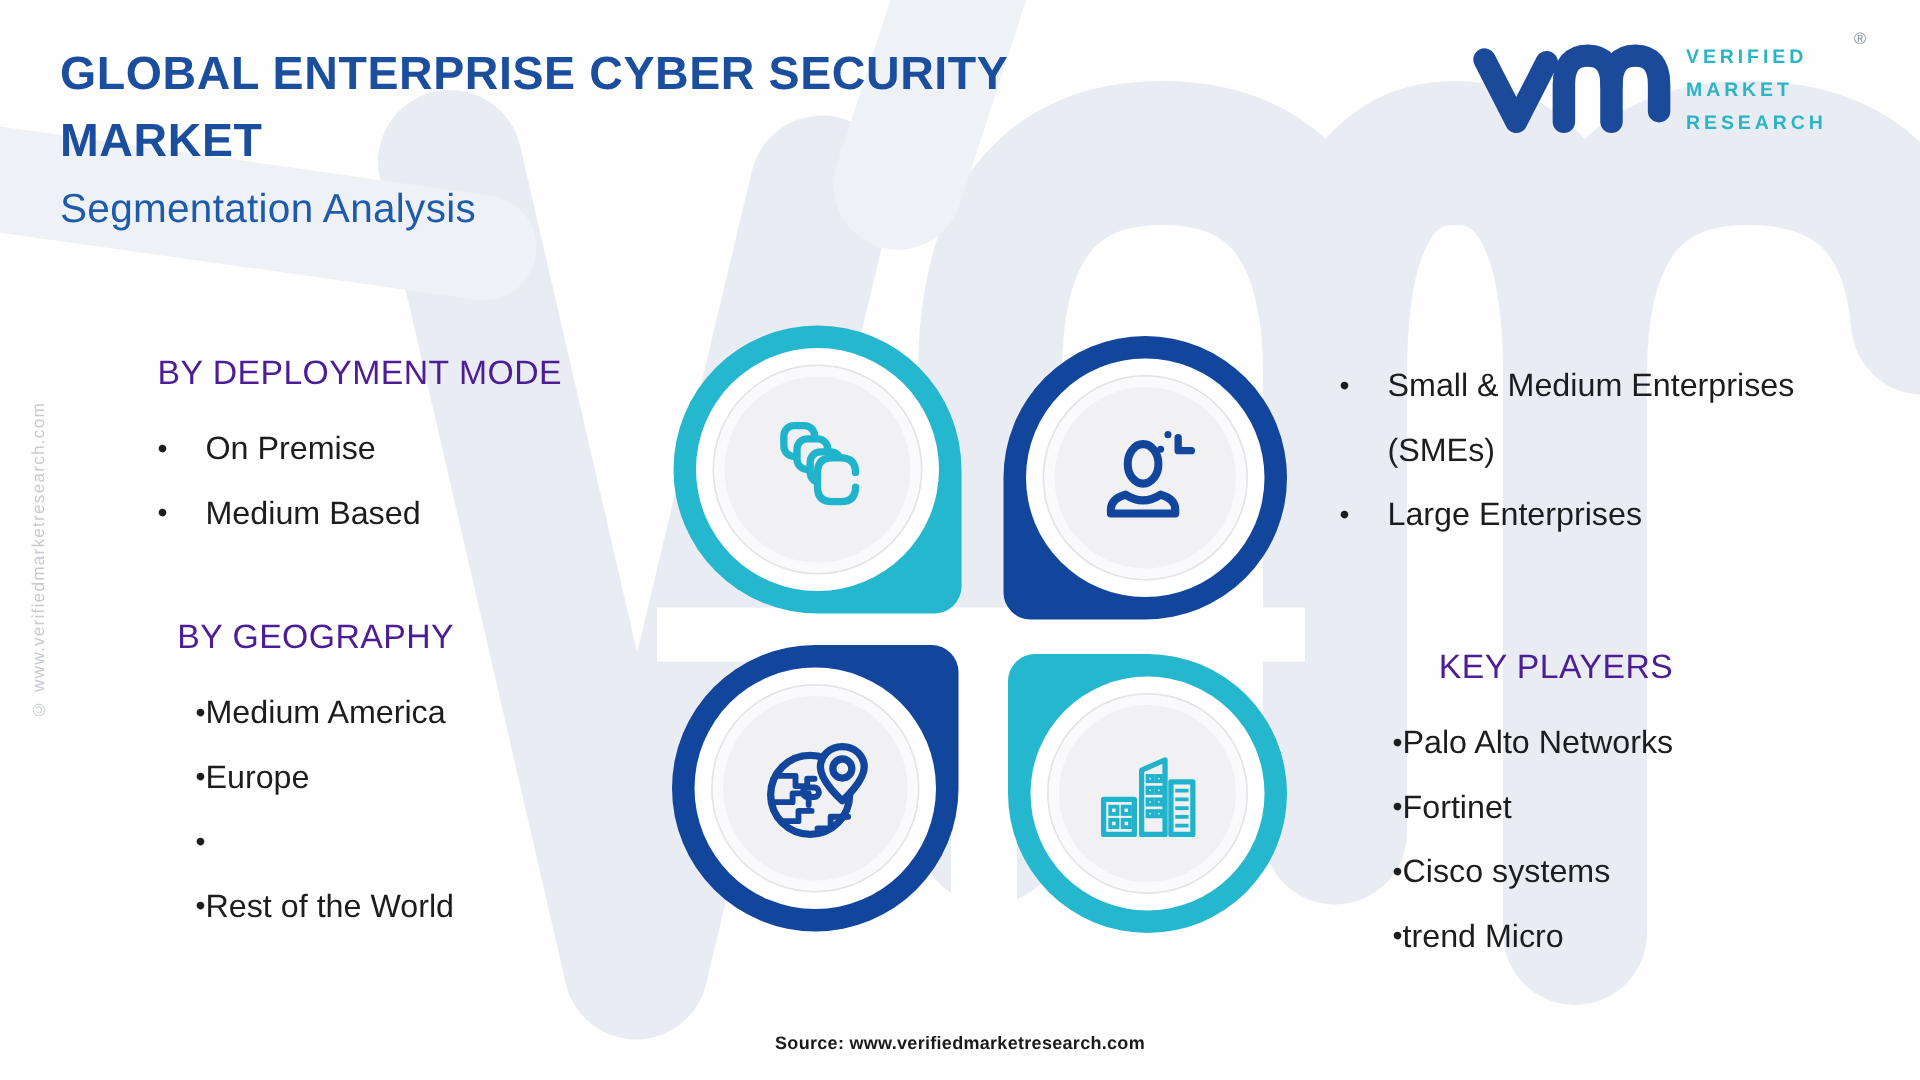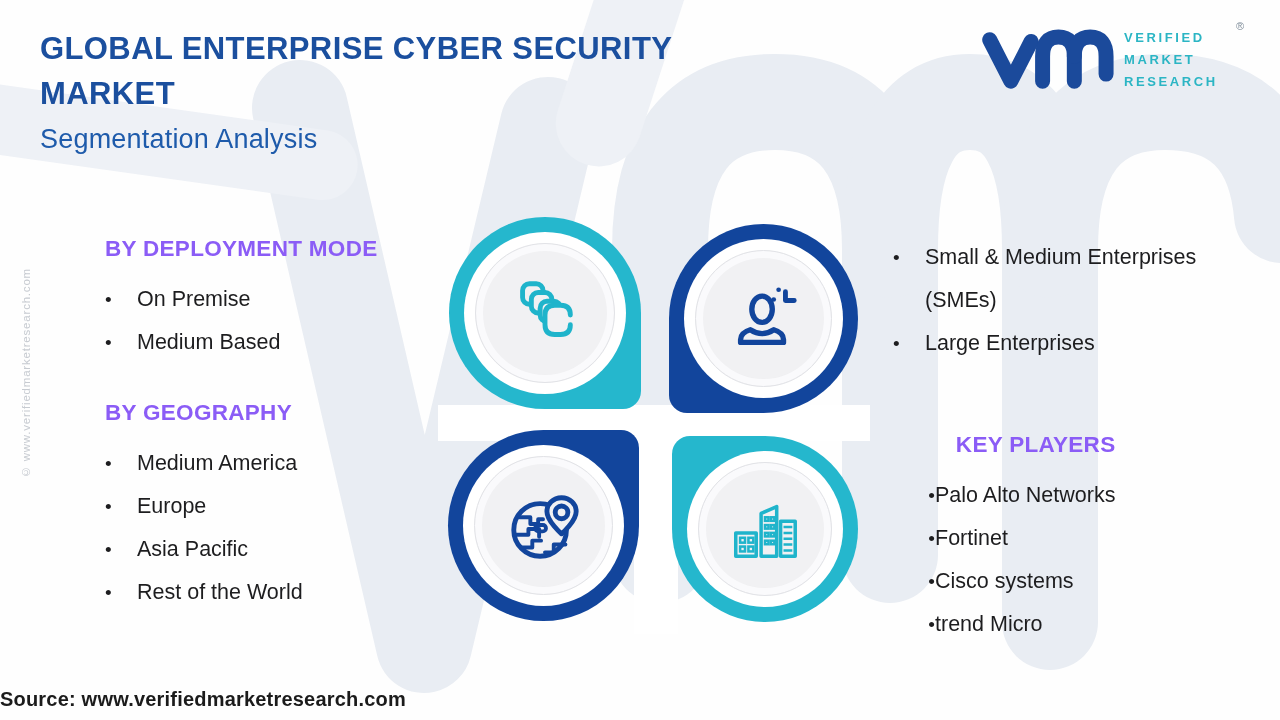--- a/index.html
+++ b/index.html
@@ -27,49 +27,49 @@
     font-size:27px;font-weight:500;color:#1e5bab;letter-spacing:.2px;
   }
   
   .logo{position:absolute;left:980px;top:18px;z-index:3;width:280px;height:84px;}
   .logo-glyph{position:absolute;left:0;top:4px;}
   .logo-words{position:absolute;left:144px;top:9px;}
   .logo-word{font-size:13px;font-weight:800;color:#2bb5c4;letter-spacing:2.6px;line-height:22px;}
   .logo-reg{position:absolute;left:256px;top:2px;font-size:11px;color:#7e8c99;font-weight:400;}
   
   .section{position:absolute;z-index:3;}
-  .section h2{margin:0 0 16px 0;font-size:22.5px;font-weight:700;color:#8b5cf6;letter-spacing:.3px;}
+  .section h2{margin:0 0 16px 0;font-size:22.5px;font-weight:400;color:#4c1d95;letter-spacing:.3px;}
   .section ul{list-style:none;margin:0;padding:0;}
   .section li{display:flex;font-size:21.5px;color:#1d1d1f;line-height:43px;}
   .dot{flex:none;width:32px;font-size:19px;}
   .label{max-width:320px;}
   .sec-deployment{left:105px;top:236px;}
-  .sec-geography{left:105px;top:400px;}
+  .sec-geography{left:105px;top:412px;text-align:right;}
   .sec-enterprise{left:893px;top:236px;}
   .sec-players{left:903px;top:432px;text-align:right;}
   
   .cross{position:absolute;background:#ffffff;z-index:1;}
   .cross-v{left:634px;top:408px;width:44px;height:226px;}
   .cross-h{left:438px;top:405px;width:432px;height:36px;}
   .quad{position:absolute;z-index:2;}
   .quad .white{position:absolute;inset:15px;background:#ffffff;border-radius:50%;}
   .quad .plate{
     position:absolute;inset:26px;background:#f1f1f3;border-radius:50%;
     border:1px solid #e2e3e7;
     box-shadow:inset 0 0 0 7px #fafafc, inset 0 -3px 6px rgba(0,0,0,.05);
     display:flex;align-items:center;justify-content:center;
   }
   .quad-tl{left:449px;top:217px;width:192px;height:192px;background:#25b7cd;border-radius:50% 50% 18px 50%;}
   .quad-tr{left:669px;top:224px;width:189px;height:189px;background:#12459c;border-radius:50% 50% 50% 18px;}
   .quad-bl{left:448px;top:430px;width:191px;height:191px;background:#12459c;border-radius:50% 18px 50% 50%;}
   .quad-br{left:672px;top:436px;width:186px;height:186px;background:#25b7cd;border-radius:18px 50% 50% 50%;}
   
   .source{
-    position:absolute;left:0;top:688px;width:100%;z-index:3;
-    font-size:20px;font-weight:700;color:#1b1b1b;letter-spacing:.2px;
+    position:absolute;left:0;top:688px;width:100%;text-align:center;z-index:3;
+    font-size:12px;font-weight:700;color:#1b1b1b;letter-spacing:.2px;
   }
 </style>
 </head>
 <body>
 
 <div class="canvas">
 
   <svg class="bg-svg" width="1280" height="720" viewBox="0 0 1280 720">
     <g fill="none" stroke="#e9edf3" stroke-width="96" stroke-linecap="round" stroke-linejoin="round">
       <path d="M300 108 L424 645 L548 125"></path>
@@ -122,21 +122,20 @@
       <li>
           <span class="dot">•</span>
           <span class="label">Medium America</span>
         </li>
       <li>
           <span class="dot">•</span>
           <span class="label">Europe</span>
         </li>
       <li>
           <span class="dot">•</span>
-          <span class="label">Asia Pacific</span>
         </li>
       <li>
           <span class="dot">•</span>
           <span class="label">Rest of the World</span>
         </li>
     </ul>
   </div>
 
   <div class="section sec-enterprise">
     <ul>

